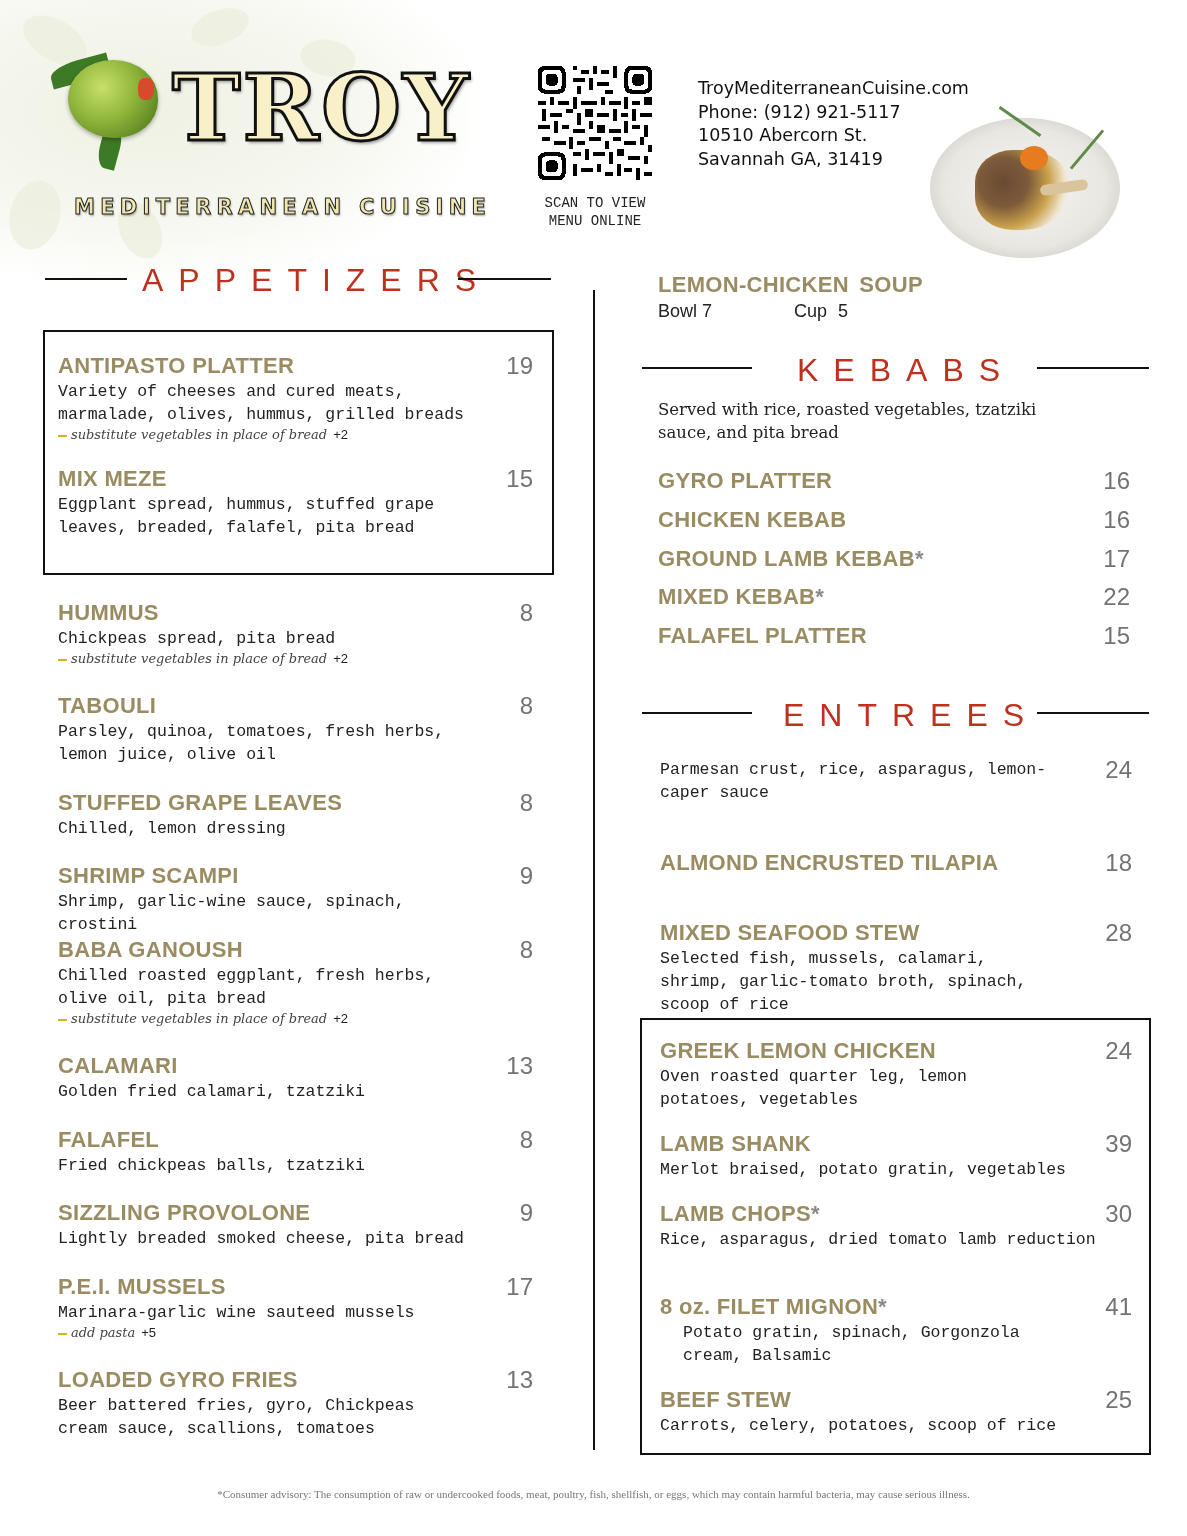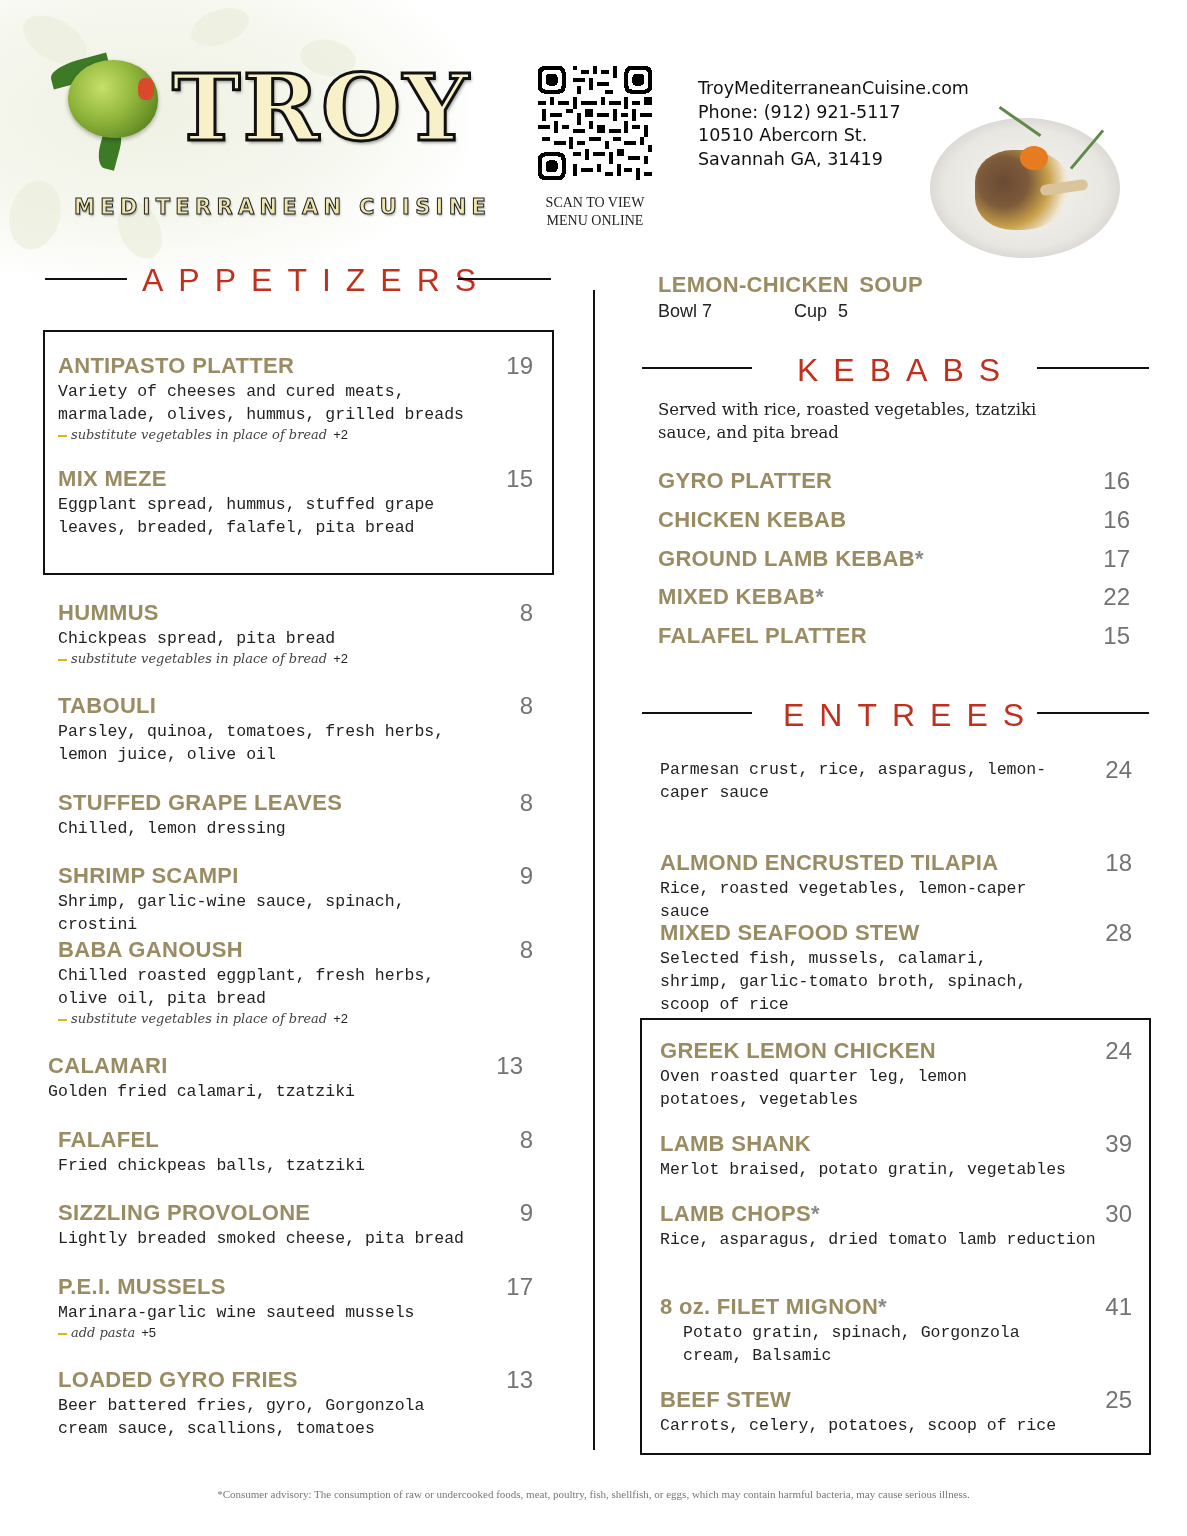--- a/index.html
+++ b/index.html
@@ -37,21 +37,21 @@
   .logo-sub {
     left: 74px; top: 155px; font-family: "DejaVu Sans", sans-serif; font-weight: bold;
     font-size: 21px; letter-spacing: 5.3px; color: #f0e7b0;
     -webkit-text-stroke: 1px #222; text-shadow: 1px 2px 2px rgba(0,0,0,.3); margin-top: 40px;
   }
 
   
   .qr { left: 538px; top: 66px; width: 114px; height: 114px; }
   .qr-caption {
     left: 528px; top: 194px; width: 134px; text-align: center;
-    font-family: Liberation Serif, serif; font-size: 14px; line-height: 18px; color: #222;
+    font-family: Liberation Mono, monospace; font-size: 14px; line-height: 18px; color: #222;
   }
   .contact { left: 698px; top: 77px; font-family: "DejaVu Sans", sans-serif; font-size: 17.5px; line-height: 23.5px; color: #111; }
   .contact div { white-space: nowrap; }
 
   
   .plate {
     left: 930px; top: 118px; width: 190px; height: 140px; border-radius: 50%;
     background: radial-gradient(ellipse at 50% 50%, #f5f4f0 0%, #e9e7e2 60%, #d8d5cf 75%, rgba(255,255,255,0) 78%);
   }
   .plate-food {
@@ -268,21 +268,21 @@
   <div class="item-desc" style="width:420px;">Shrimp, garlic-wine sauce, spinach, crostini</div>
 </div>
 
 <div class="item" style="left:58px;top:937px;width:475px;">
   <div class="item-name">BABA GANOUSH</div>
   <div class="item-price" style="left:415px;">8</div>
   <div class="item-desc" style="width:420px;">Chilled roasted eggplant, fresh herbs, olive oil, pita bread</div>
   <div class="item-note"><span class="dash"></span><span>substitute vegetables in place of bread</span><span class="extra">+2</span></div>
 </div>
 
-<div class="item" style="left:48px;top:1053px;width:475px;">
+<div class="item" style="left:58px;top:1053px;width:475px;">
   <div class="item-name">CALAMARI</div>
   <div class="item-price" style="left:415px;">13</div>
   <div class="item-desc" style="width:420px;">Golden fried calamari, tzatziki</div>
 </div>
 
 <div class="item" style="left:58px;top:1127px;width:475px;">
   <div class="item-name">FALAFEL</div>
   <div class="item-price" style="left:415px;">8</div>
   <div class="item-desc" style="width:420px;">Fried chickpeas balls, tzatziki</div>
 </div>
@@ -296,21 +296,21 @@
 <div class="item" style="left:58px;top:1274px;width:475px;">
   <div class="item-name">P.E.I. MUSSELS</div>
   <div class="item-price" style="left:415px;">17</div>
   <div class="item-desc" style="width:420px;">Marinara-garlic wine sauteed mussels</div>
   <div class="item-note"><span class="dash"></span><span>add pasta</span><span class="extra">+5</span></div>
 </div>
 
 <div class="item" style="left:58px;top:1367px;width:475px;">
   <div class="item-name">LOADED GYRO FRIES</div>
   <div class="item-price" style="left:415px;">13</div>
-  <div class="item-desc" style="width:400px;">Beer battered fries, gyro, Gorgonzola cream sauce, scallions, tomatoes</div>
+  <div class="item-desc" style="width:400px;">Beer battered fries, gyro, Chickpeas cream sauce, scallions, tomatoes</div>
 </div>
 
 <div class="item" style="left:658px;top:272px;width:500px;">
   <div class="soup-name">LEMON-CHICKEN  SOUP</div>
   <div class="soup-sizes">
     <span style="width:44px">Bowl</span><span style="width:92px">7</span><span style="width:44px">Cup</span><span>5</span>
   </div>
 </div>
 
 <div class="abs hr" style="left:642px;top:367px;width:110px;"></div>
@@ -344,21 +344,20 @@
 <div class="abs section-title" style="left:783px;top:699px;">ENTREES</div>
 <div class="abs hr" style="left:1037px;top:712px;width:112px;"></div>
 
 <div class="item" style="left:660px;top:757px;width:475px;">
   <div class="item-price" style="left:412px;">24</div>
   <div class="item-desc" style="width:420px;">Parmesan crust, rice, asparagus, lemon-caper sauce</div>
 </div>
 <div class="item" style="left:660px;top:850px;width:475px;">
   <div class="item-name"><span>ALMOND ENCRUSTED TILAPIA</span><span class="star"></span></div>
   <div class="item-price" style="left:412px;">18</div>
-  <div class="item-desc" style="width:420px;">Rice, roasted vegetables, lemon-caper sauce</div>
 </div>
 <div class="item" style="left:660px;top:920px;width:475px;">
   <div class="item-name"><span>MIXED SEAFOOD STEW</span><span class="star"></span></div>
   <div class="item-price" style="left:412px;">28</div>
   <div class="item-desc" style="width:400px;">Selected fish, mussels, calamari, shrimp, garlic-tomato broth, spinach, scoop of rice</div>
 </div>
 
 <div class="box" style="left:640px;top:1018px;width:507px;height:433px;"></div>
 
 <div class="item" style="left:660px;top:1038px;width:475px;">

